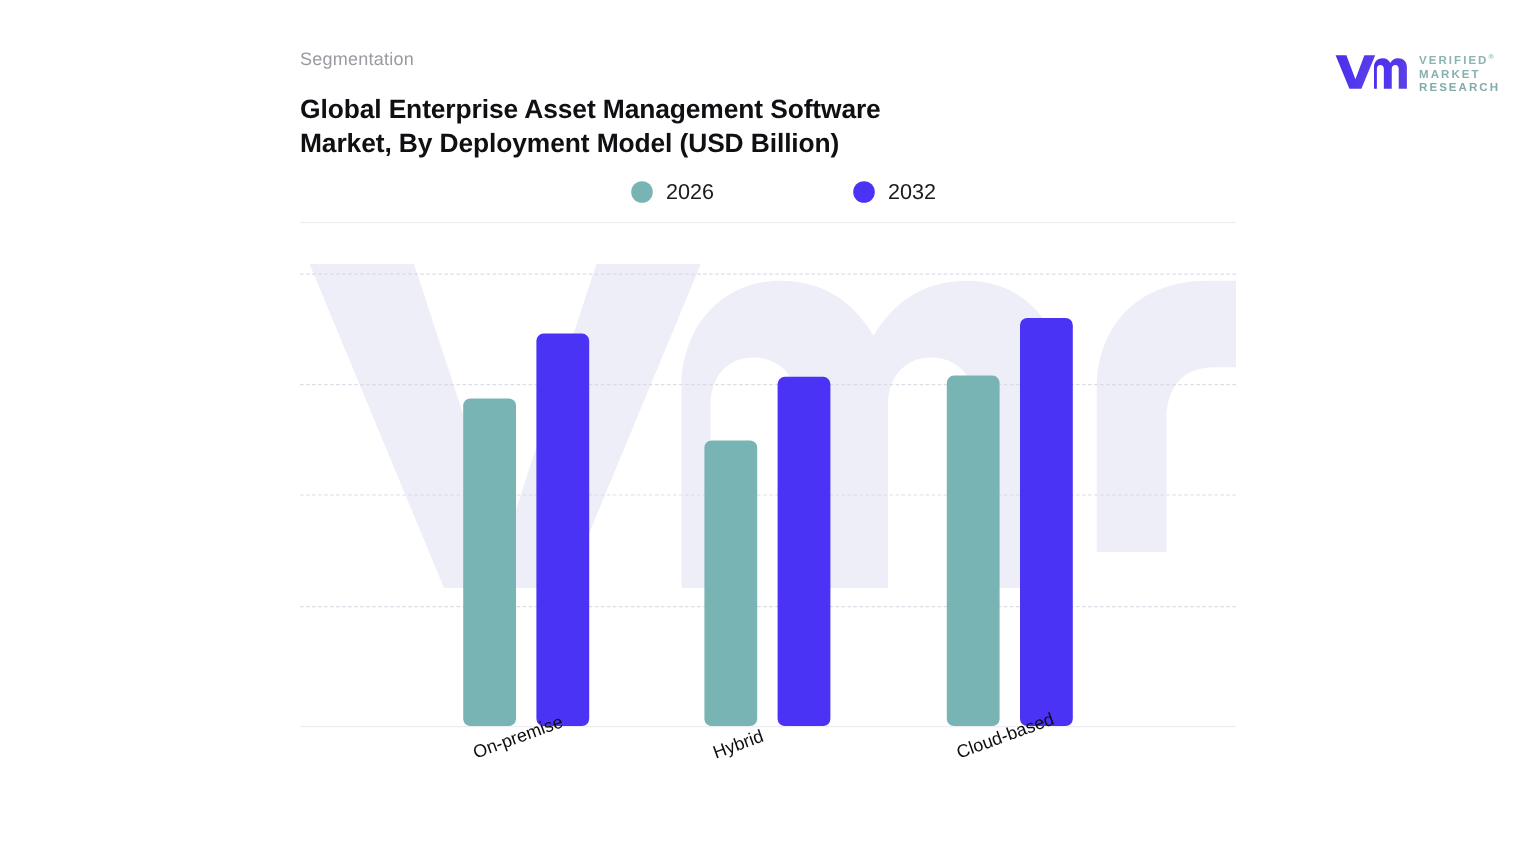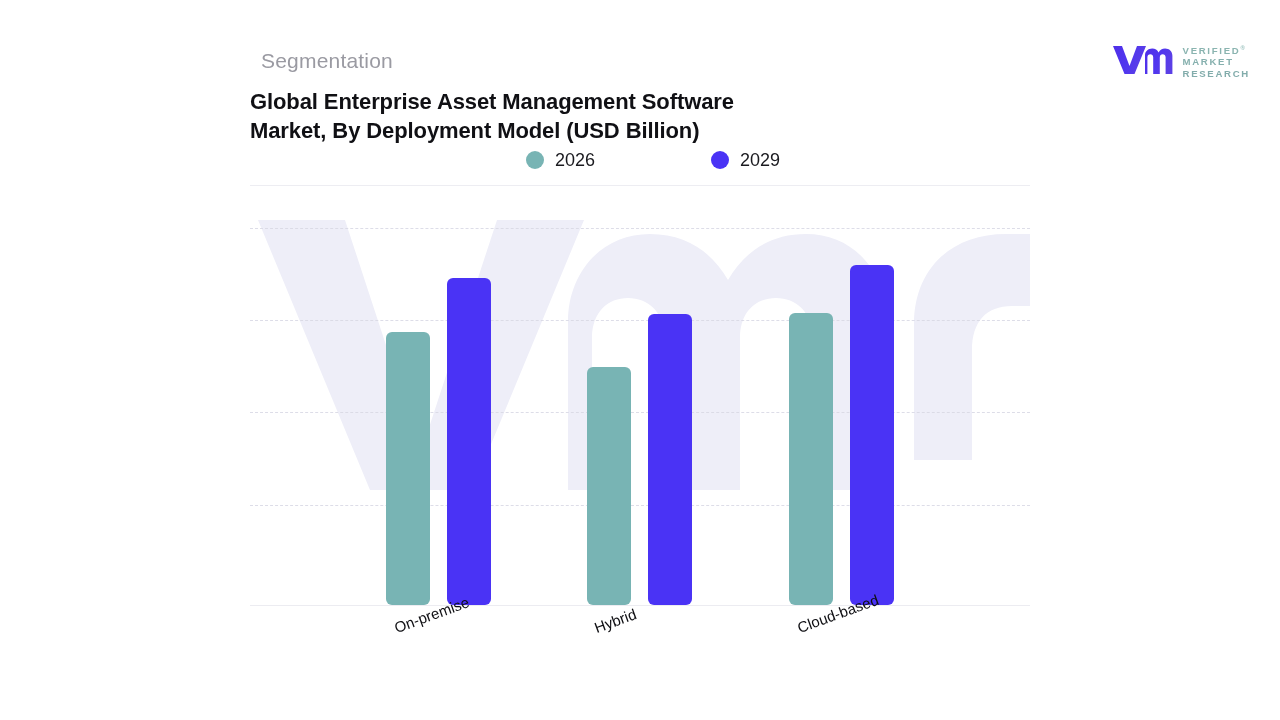--- a/index.html
+++ b/index.html
@@ -25,25 +25,25 @@
 
   
   .header {
     position: absolute;
     left: 250px;
     top: 40px;
     width: 780px;
     height: 145px;
   }
   .eyebrow {
-    font-size: 21px;
+    font-size: 15px;
     color: #9a9aa2;
     letter-spacing: 0.2px;
     line-height: 20px;
-    margin: 11px;
+    margin: 0;
     font-weight: 400;
   }
   .chart-title {
     margin: 0;
     margin-top: 16px;
     font-size: 22px;
     font-weight: bold;
     color: #101014;
     line-height: 29px;
     letter-spacing: -0.1px;
@@ -217,21 +217,21 @@
     </span>
   </div>
 
   <div class="legend">
     <div class="legend-item">
       <span class="legend-swatch" style="background: rgb(120, 180, 180);"></span>
       <span class="legend-label">2026</span>
     </div>
     <div class="legend-item">
       <span class="legend-swatch" style="background: rgb(74, 51, 245);"></span>
-      <span class="legend-label">2029</span>
+      <span class="legend-label">2032</span>
     </div>
   </div>
 
   <div class="header-rule"></div>
 
   <div class="plot">
 
     <div class="watermark">
       <svg width="780" height="386" viewBox="0 0 780 386" xmlns="http://www.w3.org/2000/svg">
         <g fill="#eeeef8">

